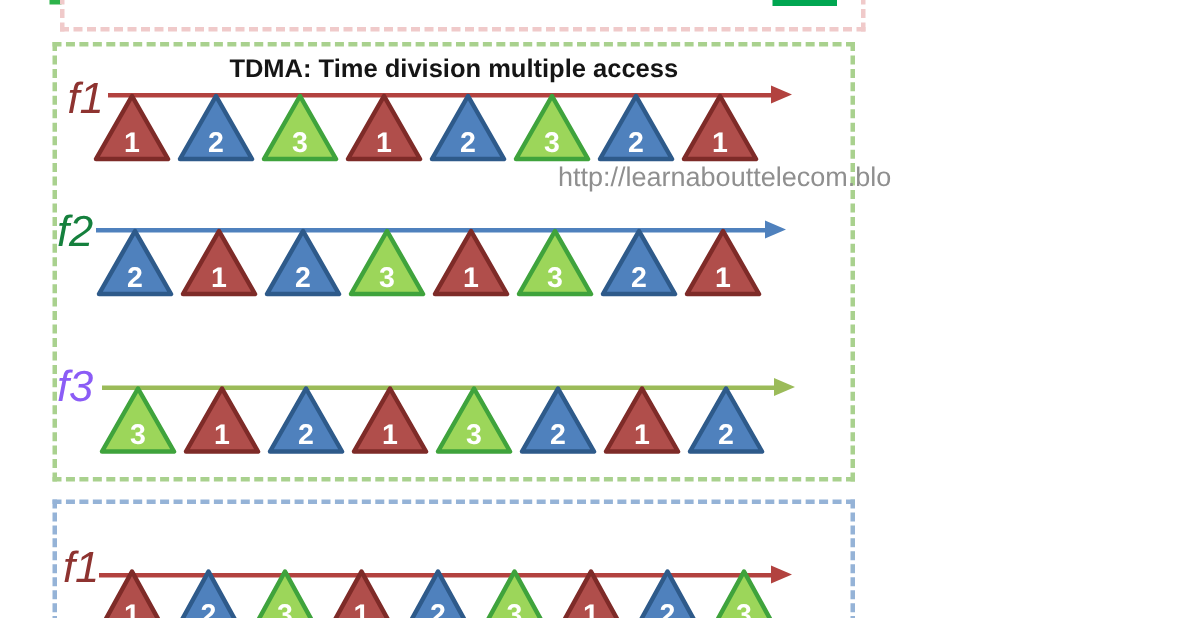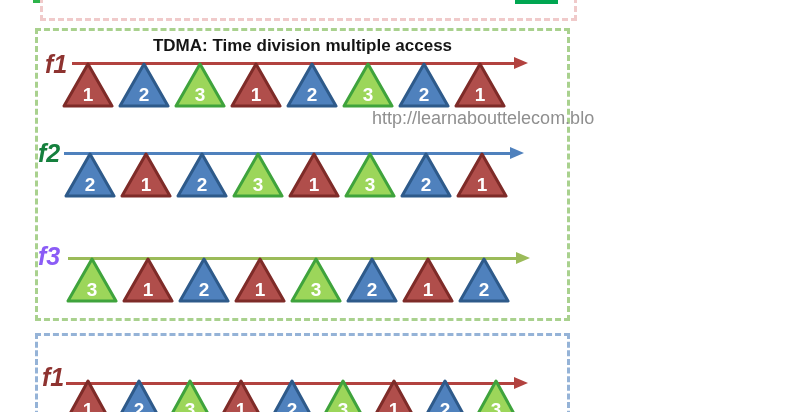--- a/index.html
+++ b/index.html
@@ -23,21 +23,21 @@
     position:absolute;left:35px;top:333px;width:529px;height:95px;
     border:3px dashed var(--cdma-border);
   }
   .section-title{
     position:absolute;left:35px;width:535px;text-align:center;
     font-weight:bold;font-size:17px;color:var(--title-text);letter-spacing:0px;
   }
   .tdma-title{top:36px;}
   .cdma-title{top:351px;}
   
-  .f-label{position:absolute;font-style:italic;font-weight:bold;font-size:25px;line-height:1;}
+  .f-label{position:absolute;font-style:italic;font-weight:normal;font-size:29px;line-height:1;}
   .arrow{position:absolute;height:3px;z-index:1;}
   .arrow .shaft{position:absolute;left:0;right:8px;top:0;height:3px;display:block;}
   .arrow .head{
     position:absolute;right:0;top:-5px;width:0;height:0;display:block;
     border-top:6px solid transparent;border-bottom:6px solid transparent;border-left:14px solid #000;
   }
   .tris{position:absolute;display:flex;z-index:2;}
   .tris-tdma{gap:4px;}
   .tris-cdma{gap:3px;}
   .r1 .f-label{left:45px;top:52px;}

